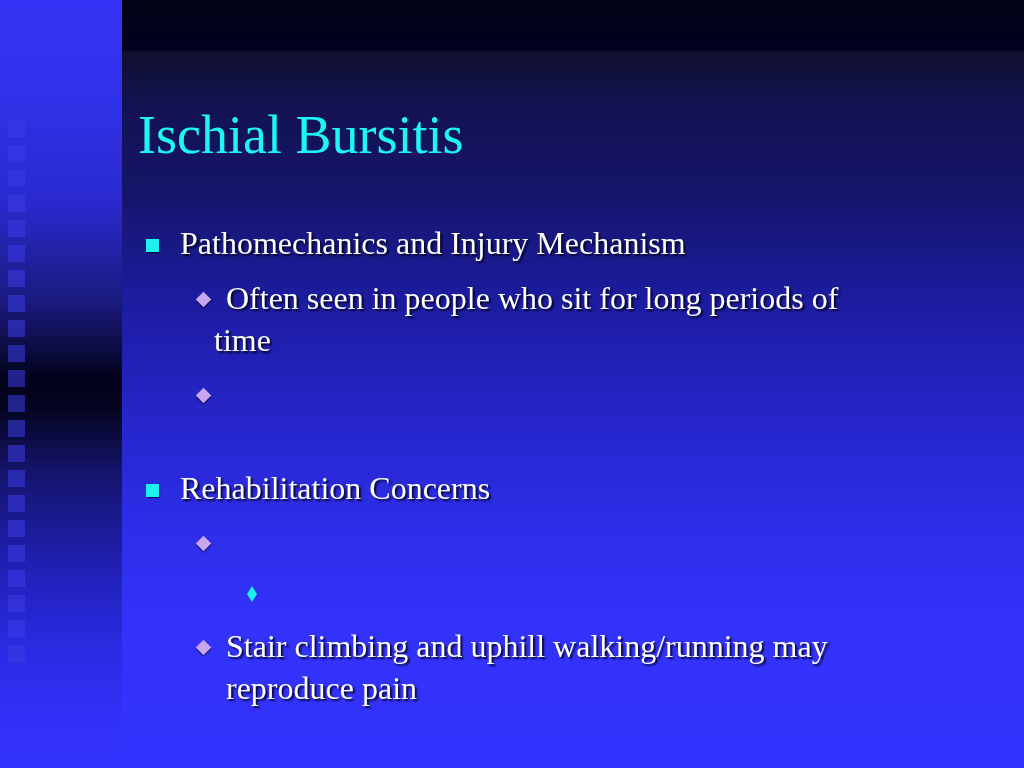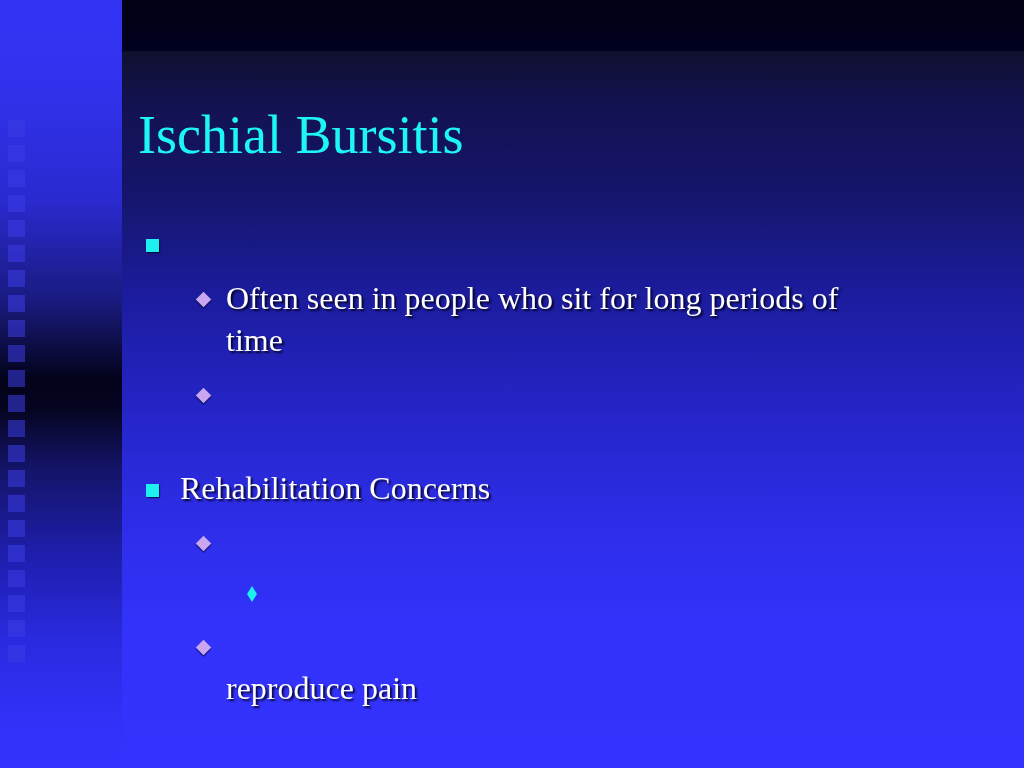--- a/index.html
+++ b/index.html
@@ -76,29 +76,31 @@
     <div class="sq" style="top:595px"></div>
     <div class="sq" style="top:620px"></div>
     <div class="sq" style="top:645px"></div>
   </div>
 
   <div class="main-bg"></div>
 
   <h1 class="title">Ischial Bursitis</h1>
 
   <div class="bullet b1" style="left:146px; top:239px;"></div>
+  <div class="line" style="left:180px; top:222px;">Pathomechanics and Injury Mechanism</div>
 
   <div class="bullet b2" style="left:198px; top:294px;"></div>
   <div class="line" style="left:226px; top:277px;">Often seen in people who sit for long periods of</div>
-  <div class="line" style="left:226px; top:319px;">time</div>
+  <div class="line" style="left:214px; top:319px;">time</div>
 
   <div class="bullet b2" style="left:198px; top:390px;"></div>
 
   <div class="bullet b1" style="left:146px; top:484px;"></div>
   <div class="line" style="left:180px; top:467px;text-align:right;">Rehabilitation Concerns</div>
 
   <div class="bullet b2" style="left:198px; top:538px;"></div>
 
   <div class="bullet b3" style="left:247px; top:586px;"></div>
 
   <div class="bullet b2" style="left:198px; top:642px;"></div>
+  <div class="line" style="left:226px; top:625px;">Stair climbing and uphill walking/running may</div>
   <div class="line" style="left:226px; top:667px;">reproduce pain</div>
 </div>
 
 </body></html>

